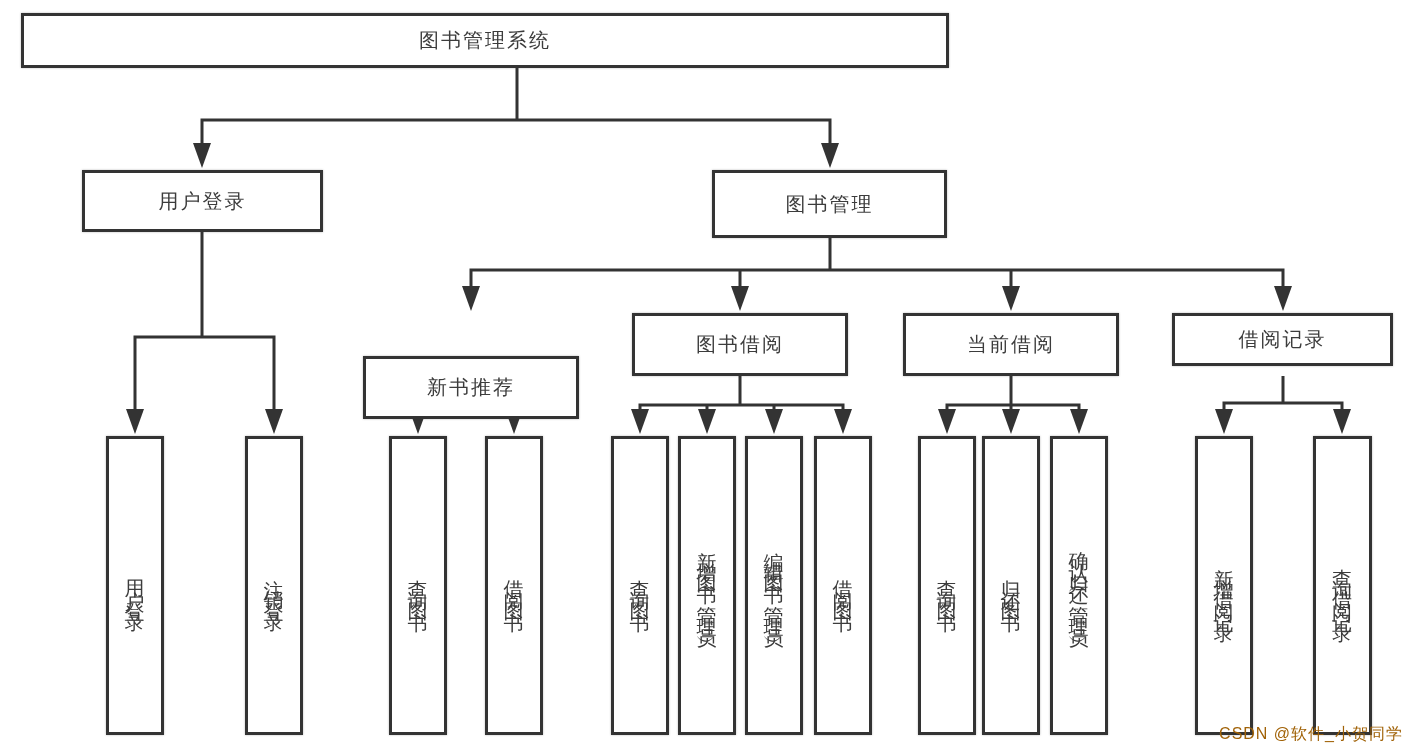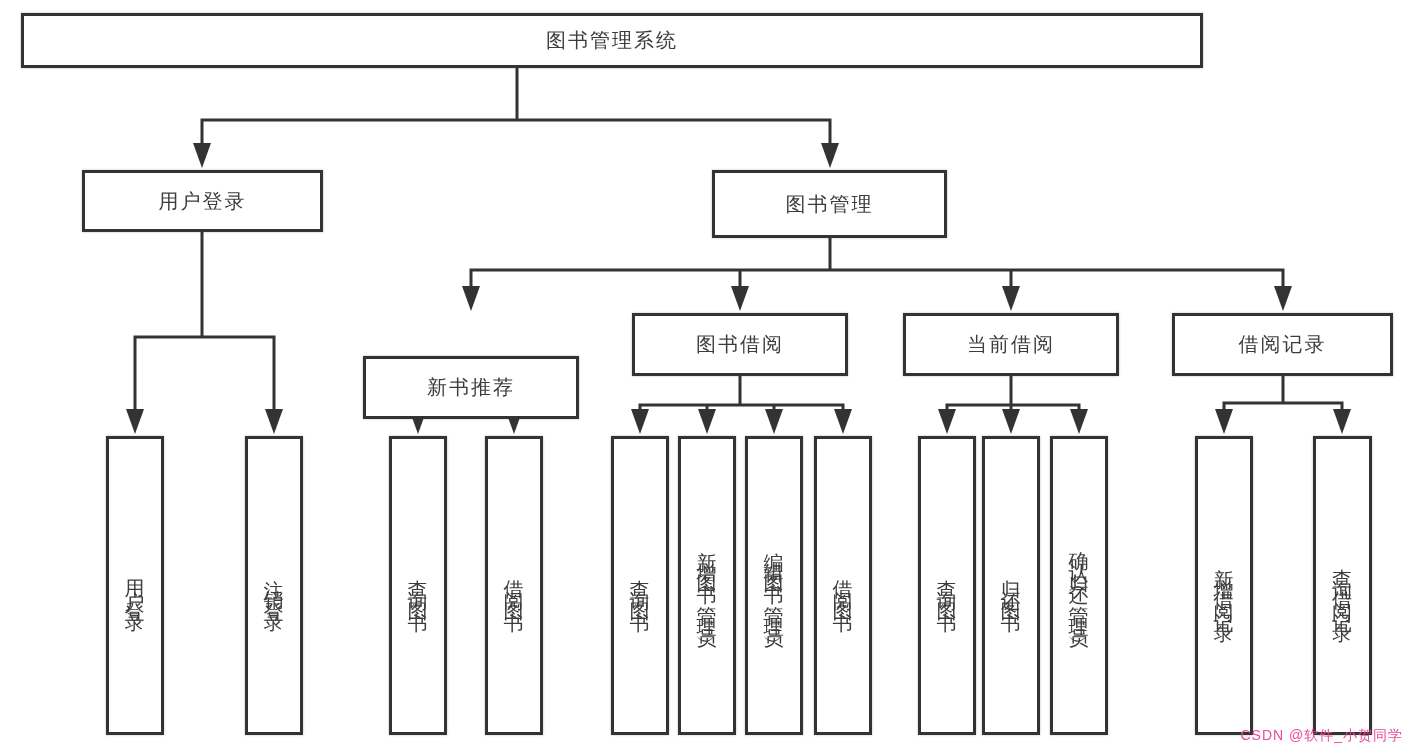--- a/index.html
+++ b/index.html
@@ -38,23 +38,23 @@
     writing-mode:vertical-rl;
     text-orientation:mixed;
     font-size:20px;
     letter-spacing:11px;
     line-height:1;
   }
   .watermark{
     position:absolute;
     right:2px;
     bottom:2px;
-    font-size:14px;
+    font-size:16px;
     letter-spacing:1px;
-    color:#ec4899;
+    color:#a16207;
     z-index:5;
     white-space:nowrap;
   }
   .conn-line{stroke:#333333;stroke-width:3;fill:none;}
   .conn-arrow{fill:#333333;stroke:none;}
 </style>
 </head>
 <body>
 
 <div class="stage">
@@ -88,29 +88,29 @@
     <path class="conn-line" d="M1011,376 V405 M945.5,405 H1080.5 M947,405 V412 M1011,405 V412 M1079,405 V412"></path>
     <polygon class="conn-arrow" points="938,409 956,409 947,434"></polygon>
     <polygon class="conn-arrow" points="1002,409 1020,409 1011,434"></polygon>
     <polygon class="conn-arrow" points="1070,409 1088,409 1079,434"></polygon>
 
     <path class="conn-line" d="M1283,376 V403 M1222.5,403 H1343.5 M1224,403 V412 M1342,403 V412"></path>
     <polygon class="conn-arrow" points="1215,409 1233,409 1224,434"></polygon>
     <polygon class="conn-arrow" points="1333,409 1351,409 1342,434"></polygon>
   </svg>
 
-  <div class="node h" style="left:21px;top:13px;width:1182px;height:55px;">图书管理系统</div>
+  <div class="node h" style="left:21px;top:13px;width:928px;height:55px;">图书管理系统</div>
 
   <div class="node h" style="left:82px;top:170px;width:241px;height:62px;">用户登录</div>
   <div class="node h" style="left:712px;top:170px;width:235px;height:68px;">图书管理</div>
 
   <div class="node h" style="left:363px;top:313px;width:216px;height:63px;margin-top:43px;">新书推荐</div>
   <div class="node h" style="left:632px;top:313px;width:216px;height:63px;">图书借阅</div>
   <div class="node h" style="left:903px;top:313px;width:216px;height:63px;">当前借阅</div>
-  <div class="node h" style="left:1172px;top:313px;width:221px;height:63px;">借阅记录</div>
+  <div class="node h" style="left:1172px;top:313px;width:221px;height:53px;">借阅记录</div>
 
   <div class="node leaf" style="left:106px;">用户登录</div>
   <div class="node leaf" style="left:245px;">注销登录</div>
 
   <div class="node leaf" style="left:389px;">查询图书</div>
   <div class="node leaf" style="left:485px;">借阅图书</div>
 
   <div class="node leaf" style="left:611px;">查询图书</div>
   <div class="node leaf" style="left:678px;">新增图书（管理员）</div>
   <div class="node leaf" style="left:745px;">编辑图书（管理员）</div>

